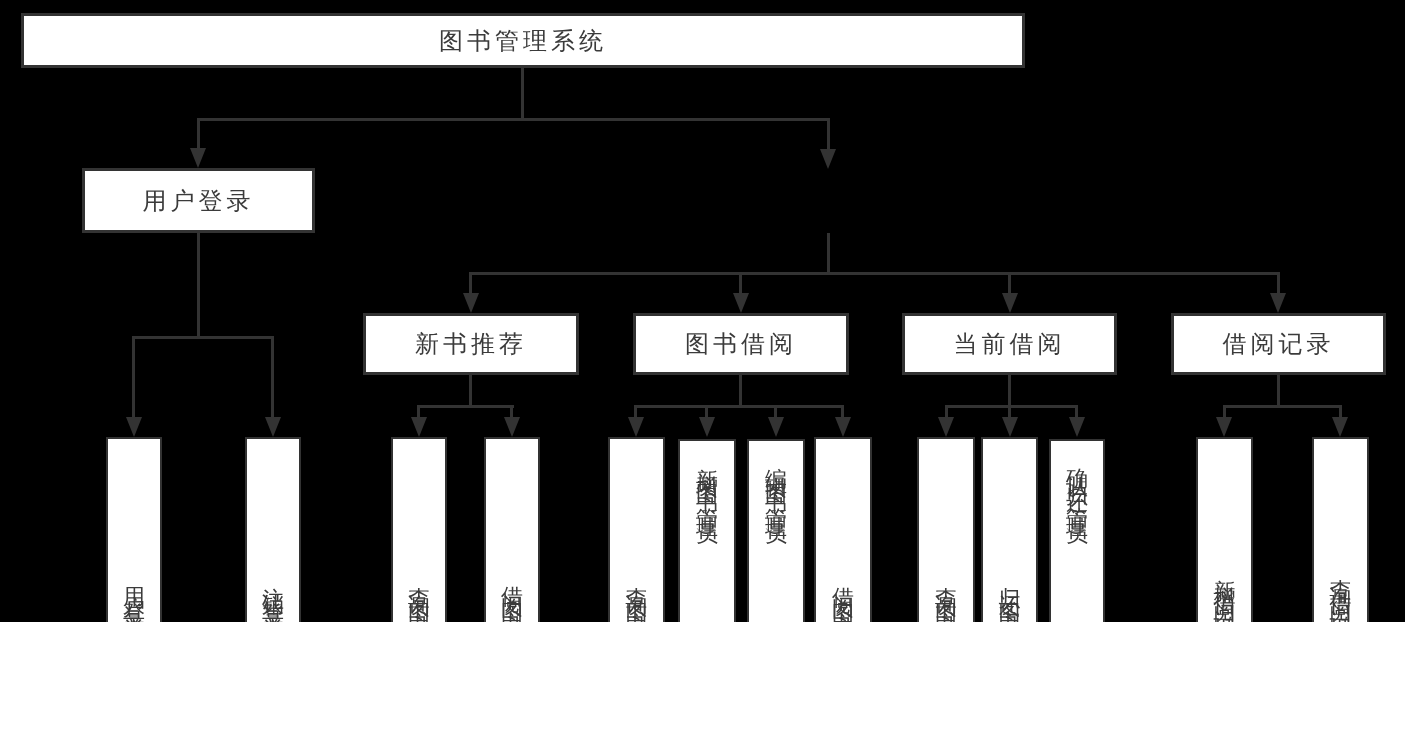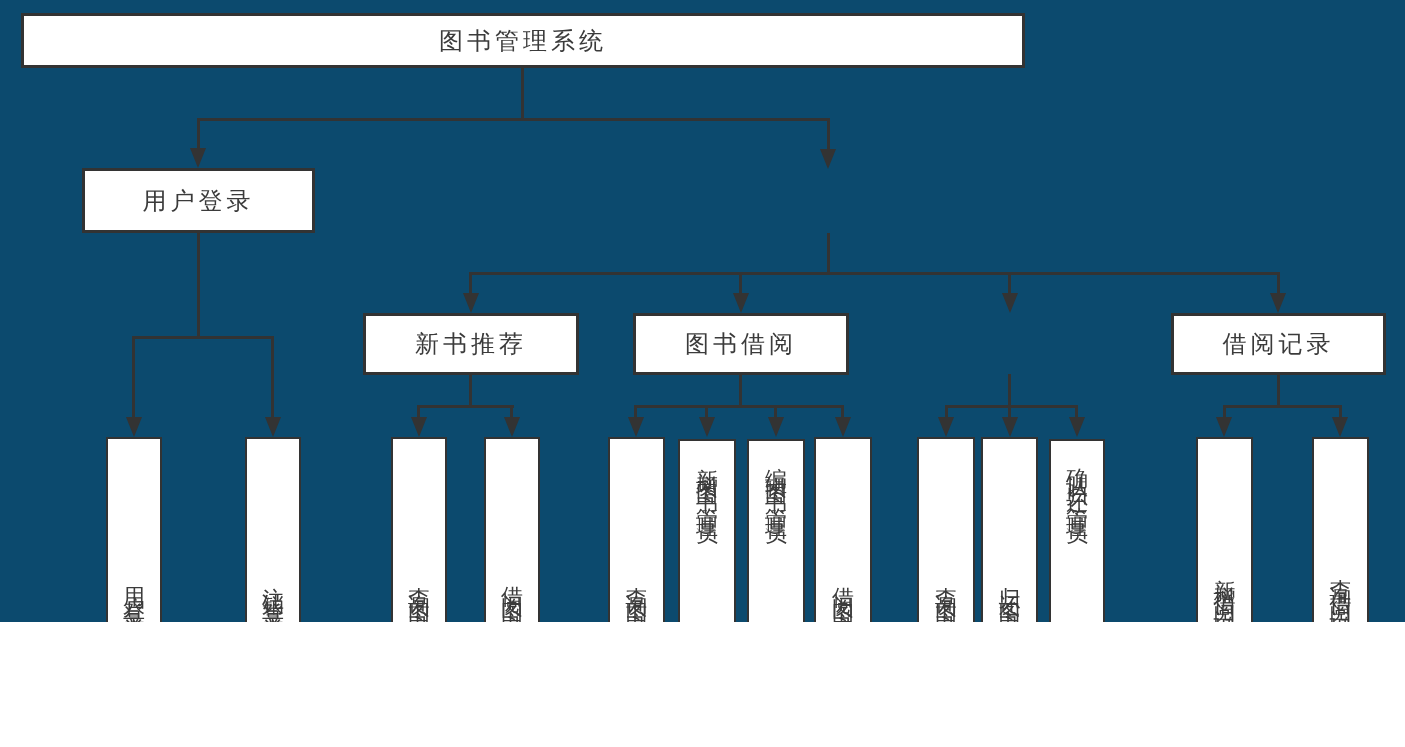--- a/index.html
+++ b/index.html
@@ -1,16 +1,16 @@
 <!DOCTYPE html>
 <html><head>
 <meta charset="utf-8">
 <style>
   html,body{margin:0;padding:0;background:#ffffff;}
-  .stage{position:relative;width:1405px;height:622px;background:#0c4a6e;overflow:hidden;
+  .stage{position:relative;width:1405px;height:622px;background:#000000;overflow:hidden;
          font-family:"Liberation Sans","DejaVu Sans",sans-serif;color:#3b3b3b;}
   .node{position:absolute;box-sizing:border-box;background:#ffffff;border:3px solid #333333;
         display:flex;align-items:center;justify-content:center;}
   .h-label{font-size:24px;letter-spacing:4px;white-space:nowrap;color:#3b3b3b;}
   .leaf{border-width:2.5px;}
   .v-label{writing-mode:vertical-rl;text-orientation:mixed;font-size:22px;letter-spacing:8px;
            line-height:1;white-space:nowrap;color:#3b3b3b;}
   .leaf.top-align{align-items:flex-start;padding-top:9px;}
   .vline{position:absolute;width:3px;background:#333333;}
   .hline{position:absolute;height:3px;background:#333333;}
@@ -55,20 +55,23 @@
   <div class="vline" style="left:1008px;top:272px;height:25px;"></div>
   <div class="ahead" style="left:1002px;top:293px;"></div>
   <div class="vline" style="left:1277px;top:272px;height:25px;"></div>
   <div class="ahead" style="left:1270px;top:293px;"></div>
 
   <div class="node" style="left:363px;top:313px;width:216px;height:62px;">
     <span class="h-label">新书推荐</span>
   </div>
   <div class="node" style="left:633px;top:313px;width:216px;height:62px;">
     <span class="h-label">图书借阅</span>
+  </div>
+  <div class="node" style="left:902px;top:313px;width:215px;height:62px;">
+    <span class="h-label">当前借阅</span>
   </div>
   <div class="node" style="left:1171px;top:313px;width:215px;height:62px;">
     <span class="h-label">借阅记录</span>
   </div>
 
   <div class="vline" style="left:469px;top:374px;height:34px;"></div>
   <div class="hline" style="left:417px;top:405px;width:97px;"></div>
   <div class="vline" style="left:417px;top:405px;height:16px;"></div>
   <div class="ahead" style="left:411px;top:417px;"></div>
   <div class="vline" style="left:510px;top:405px;height:16px;"></div>

